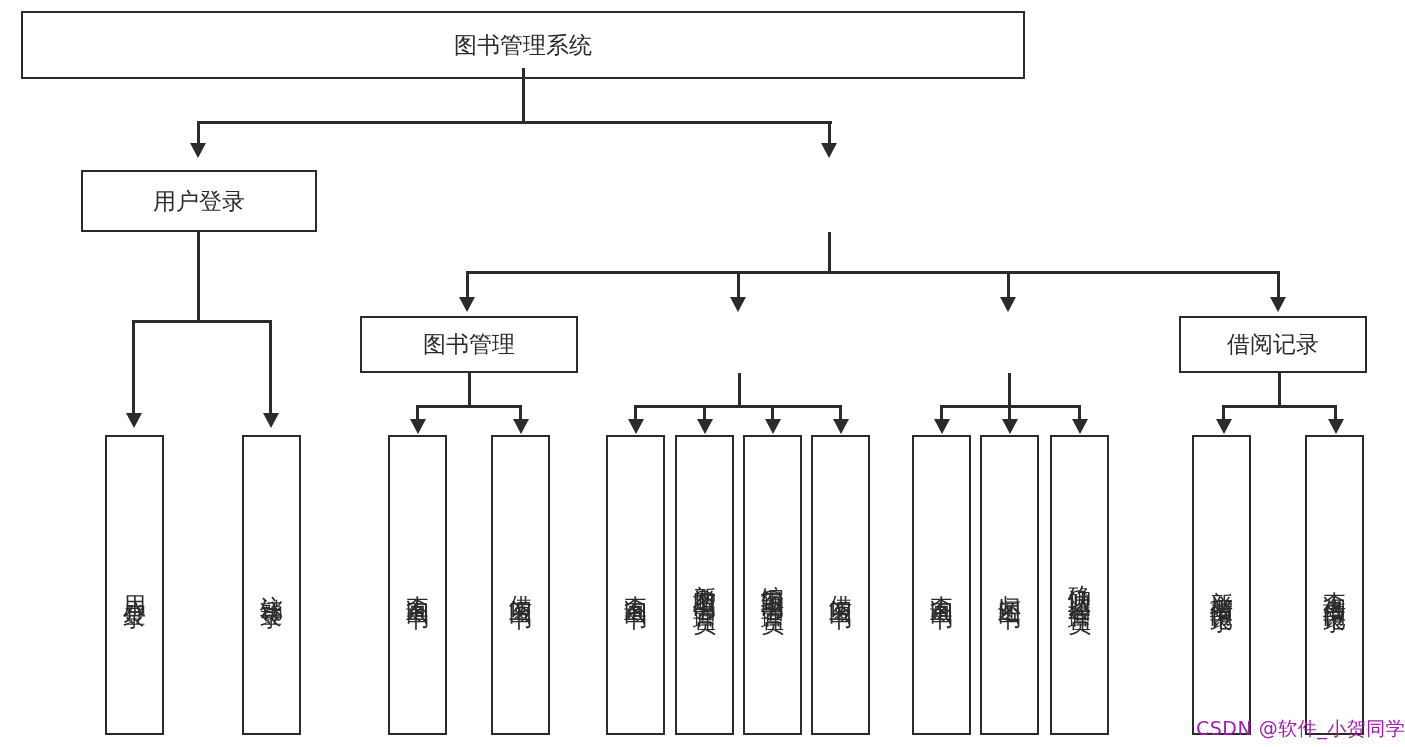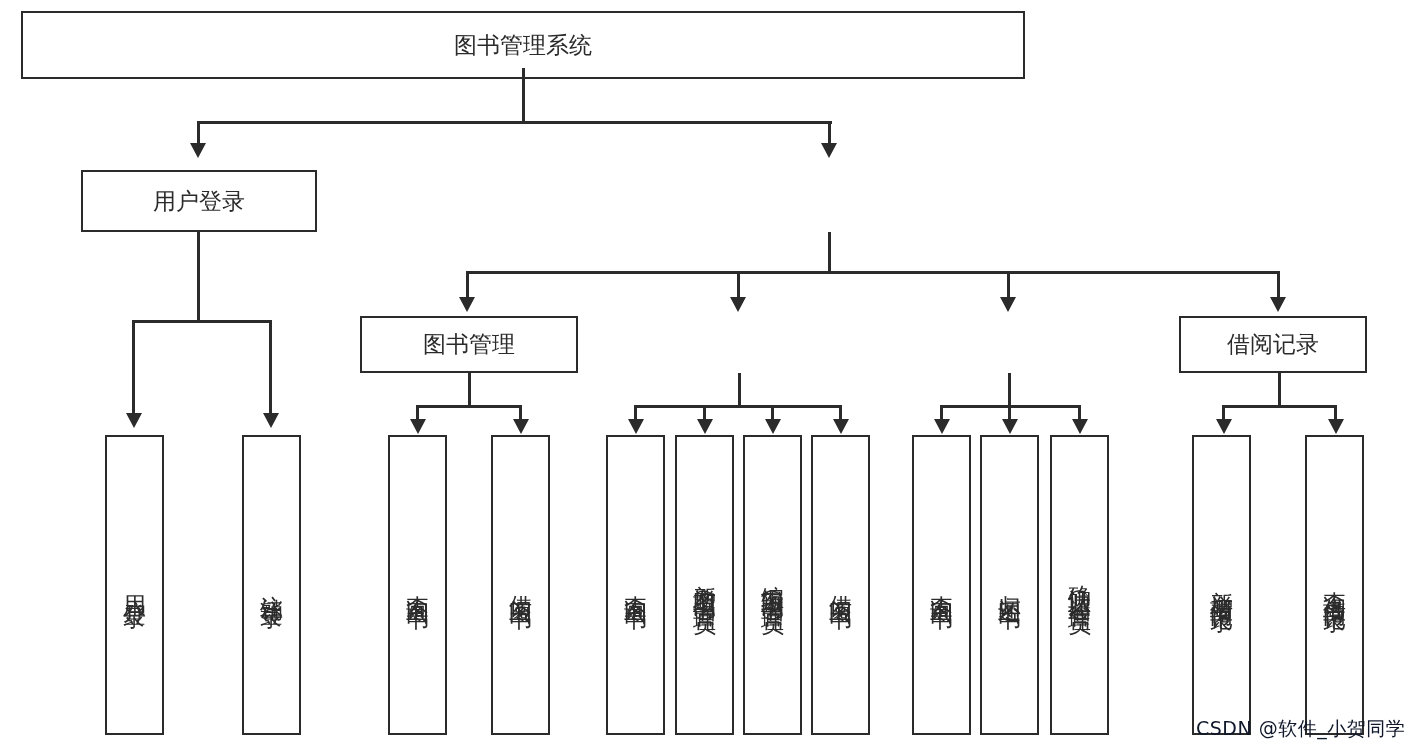--- a/index.html
+++ b/index.html
@@ -56,21 +56,21 @@
   .arw{
     position:absolute;
     width:0;height:0;
     border-left:8px solid transparent;
     border-right:8px solid transparent;
     border-top:15px solid #2b2b2b;
   }
   
   #watermark{
     position:absolute;
-    color:#0f172a;
+    color:#a21caf;
     font-size:19px;
     letter-spacing:0.5px;
     white-space:nowrap;
     pointer-events:none;
   }
 </style>
 </head>
 <body>
 
 <div id="canvas">

